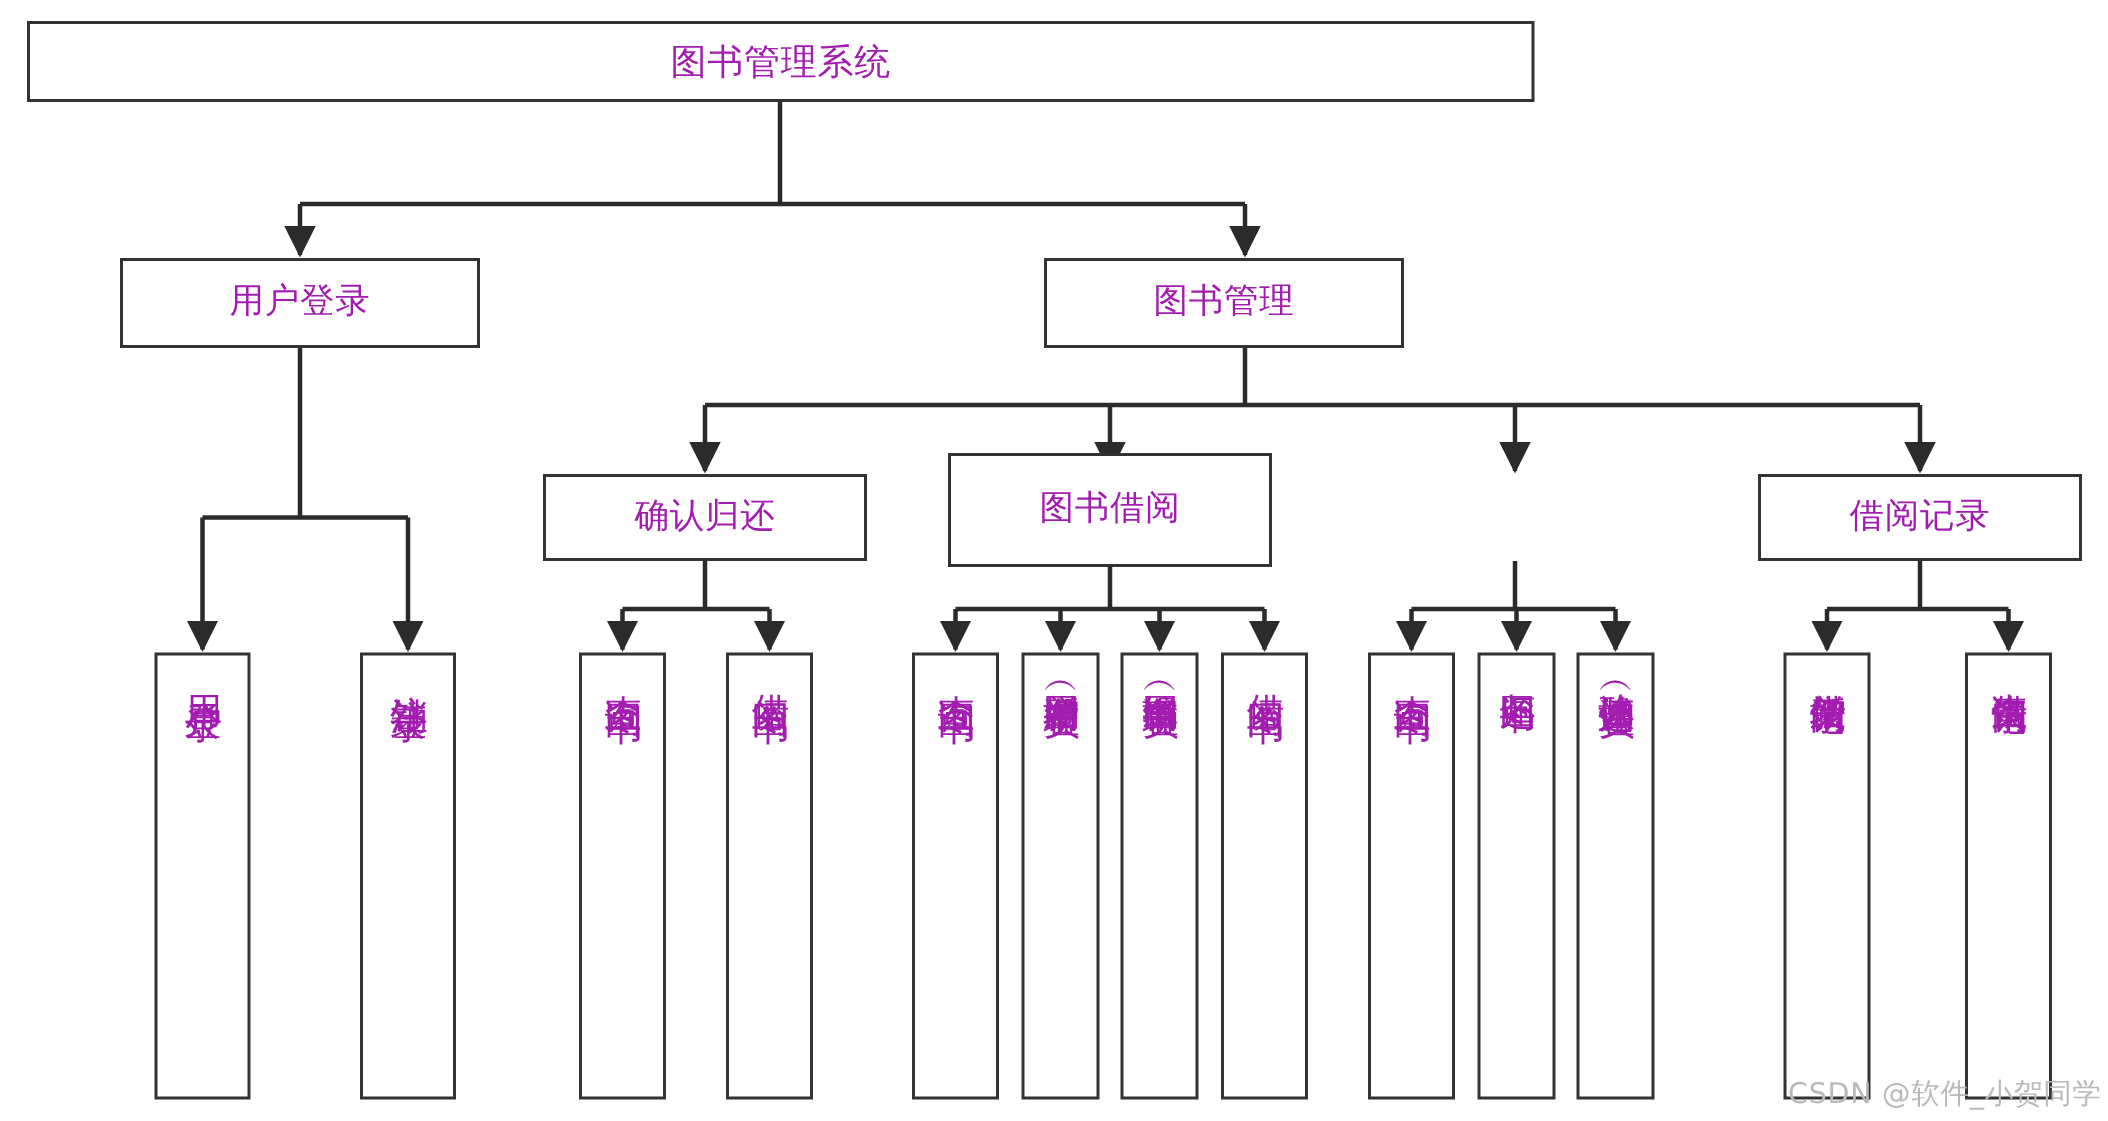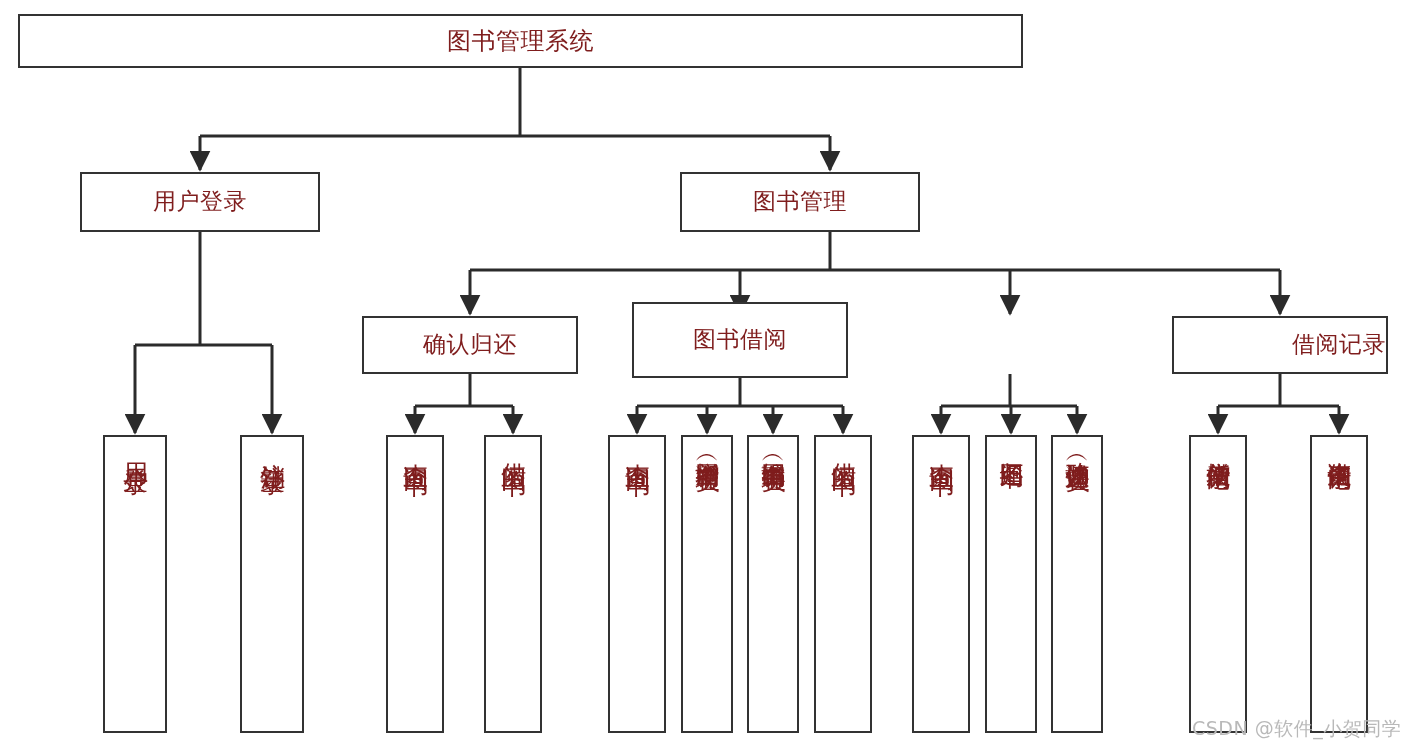--- a/index.html
+++ b/index.html
@@ -27,21 +27,21 @@
     pointer-events: none;
   }
   .node {
     position: absolute;
     box-sizing: border-box;
     background: #ffffff;
     border: 2px solid #333333;
     display: flex;
     align-items: center;
     justify-content: center;
-    color: #7f1d1d;
+    color: #a21caf;
   }
   .node .lbl {
     display: block;
     text-align: center;
     line-height: 1.12;
     letter-spacing: 0.5px;
   }
   
   .node.horiz .lbl {
     font-size: 23px;
@@ -131,31 +131,31 @@
     </g>
   </svg>
 
   <div class="node horiz root" style="left:18px; top:14px; width:1005px; height:54px;">
     <span class="lbl">图书管理系统</span>
   </div>
 
   <div class="node horiz" style="left:80px; top:172px; width:240px; height:60px;">
     <span class="lbl">用户登录</span>
   </div>
-  <div class="node horiz" style="left:680px; top:172px; width:240px; height:60px;">
+  <div class="node horiz" style="left:696px; top:172px; width:240px; height:60px;">
     <span class="lbl">图书管理</span>
   </div>
 
   <div class="node horiz" style="left:362px; top:316px; width:216px; height:58px;">
     <span class="lbl">确认归还</span>
   </div>
   <div class="node horiz" style="left:632px; top:302px; width:216px; height:76px;align-items:center;">
     <span class="lbl">图书借阅</span>
   </div>
-  <div class="node horiz" style="left:1172px; top:316px; width:216px; height:58px;justify-content:flex-end;">
+  <div class="node horiz" style="left:1172px; top:316px; width:216px; height:58px;">
     <span class="lbl">借阅记录</span>
   </div>
 
   <div class="node vert" style="left:103px; top:435px; width:64px; height:298px;">
     <span class="lbl">用户登录</span>
   </div>
   <div class="node vert" style="left:240px; top:435px; width:64px; height:298px;">
     <span class="lbl">注销登录</span>
   </div>
 

